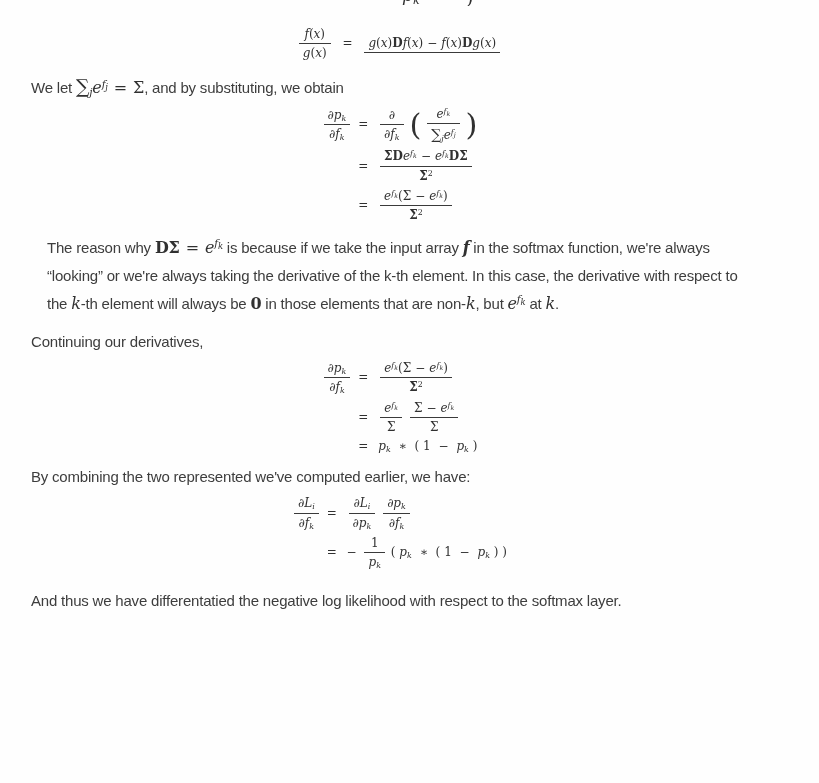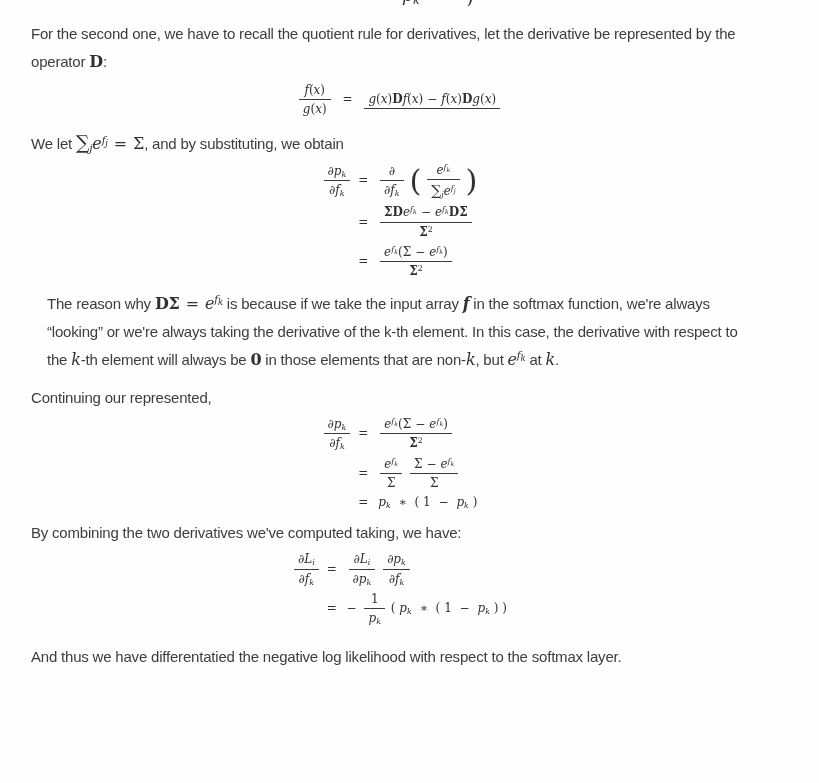--- a/index.html
+++ b/index.html
@@ -54,21 +54,20 @@
 
 <div class="page" style="color: rgb(61, 61, 61);">
 
   <div class="top-frag">
     <span class="tf1"><span class="m">p</span><span class="sb"><span class="m">k</span></span></span>
     <span class="tf2"><span class="mu">)</span></span>
   </div>
 
   <div class="content">
 
-    <p class="bt" id="p1"><span>For the second one, we have to recall the quotient rule for derivatives, let the derivative be represented by the operator </span><span class="im"><span class="mb">D</span></span><span>:</span></p>
 
     <div class="eq" id="eq1">
       <span class="erow">
         <span class="frac">
           <span class="num"><span><span class="m">f</span><span class="mu">(</span><span class="m">x</span><span class="mu">)</span></span></span>
           <span class="den"><span><span class="m">g</span><span class="mu">(</span><span class="m">x</span><span class="mu">)</span></span></span>
         </span>
         <span><span class="rel mu">=</span></span>
         <span class="frac">
           <span class="num"><span><span class="m">g</span><span class="mu">(</span><span class="m">x</span><span class="mu">)</span></span><span><span class="mb">D</span></span><span><span class="m">f</span><span class="mu">(</span><span class="m">x</span><span class="mu">)</span></span><span><span class="bin mu">−</span></span><span><span class="m">f</span><span class="mu">(</span><span class="m">x</span><span class="mu">)</span></span><span><span class="mb">D</span></span><span><span class="m">g</span><span class="mu">(</span><span class="m">x</span><span class="mu">)</span></span></span>
@@ -119,21 +118,21 @@
           <span class="frac">
             <span class="num"><span><span class="m">e</span><span class="sp"><span class="m">f</span><span class="sb2"><span class="m">k</span></span></span></span><span><span class="mu">(</span></span><span><span class="mu">Σ</span></span><span><span class="bin mu">−</span></span><span><span class="m">e</span><span class="sp"><span class="m">f</span><span class="sb2"><span class="m">k</span></span></span></span><span><span class="mu">)</span></span></span>
             <span class="den"><span><span class="mb">Σ</span><span class="sp"><span class="mu">2</span></span></span></span>
           </span>
         </span>
       </div>
     </div>
 
     <p class="bt" id="p3"><span>The reason why </span><span class="im"><span><span class="mb">D</span></span><span><span class="mb">Σ</span></span><span><span class="rel mu">=</span></span><span><span class="m">e</span><span class="sp"><span class="m">f</span><span class="sb2"><span class="m">k</span></span></span></span></span><span> is because if we take the input array </span><span class="im"><span class="mbi">f</span></span><span> in the softmax function, we're always “looking” or we're always taking the derivative of the k-th element. In this case, the derivative with respect to the </span><span class="im"><span class="m">k</span></span><span>-th element will always be </span><span class="im"><span class="mb">0</span></span><span> in those elements that are non-</span><span class="im"><span class="m">k</span></span><span>, but </span><span class="im"><span class="m">e</span><span class="sp"><span class="m">f</span><span class="sb2"><span class="m">k</span></span></span></span><span> at </span><span class="im"><span class="m">k</span></span><span>.</span></p>
 
-    <p class="bt" id="p4">Continuing our represented,</p>
+    <p class="bt" id="p4">Continuing our derivatives,</p>
 
     <div class="eq grid" id="eq3">
       <div class="lhs">
         <span class="erow">
           <span class="frac">
             <span class="num"><span><span class="m">∂</span><span class="m">p</span><span class="sb"><span class="m">k</span></span></span></span>
             <span class="den"><span><span class="m">∂</span><span class="m">f</span><span class="sb"><span class="m">k</span></span></span></span>
           </span>
         </span>
       </div>
@@ -168,21 +167,21 @@
           <span><span class="bin mu">∗</span></span>
           <span><span class="mu">(</span></span>
           <span><span class="mu">1</span></span>
           <span><span class="bin mu">−</span></span>
           <span><span class="m">p</span><span class="sb"><span class="m">k</span></span></span>
           <span><span class="mu">)</span></span>
         </span>
       </div>
     </div>
 
-    <p class="bt" id="p5">By combining the two derivatives we've computed taking, we have:</p>
+    <p class="bt" id="p5">By combining the two represented we've computed earlier, we have:</p>
 
     <div class="eq grid" id="eq4">
       <div class="lhs">
         <span class="erow">
           <span class="frac">
             <span class="num"><span><span class="m">∂</span><span class="m">L</span><span class="sb"><span class="m">i</span></span></span></span>
             <span class="den"><span><span class="m">∂</span><span class="m">f</span><span class="sb"><span class="m">k</span></span></span></span>
           </span>
         </span>
       </div>

